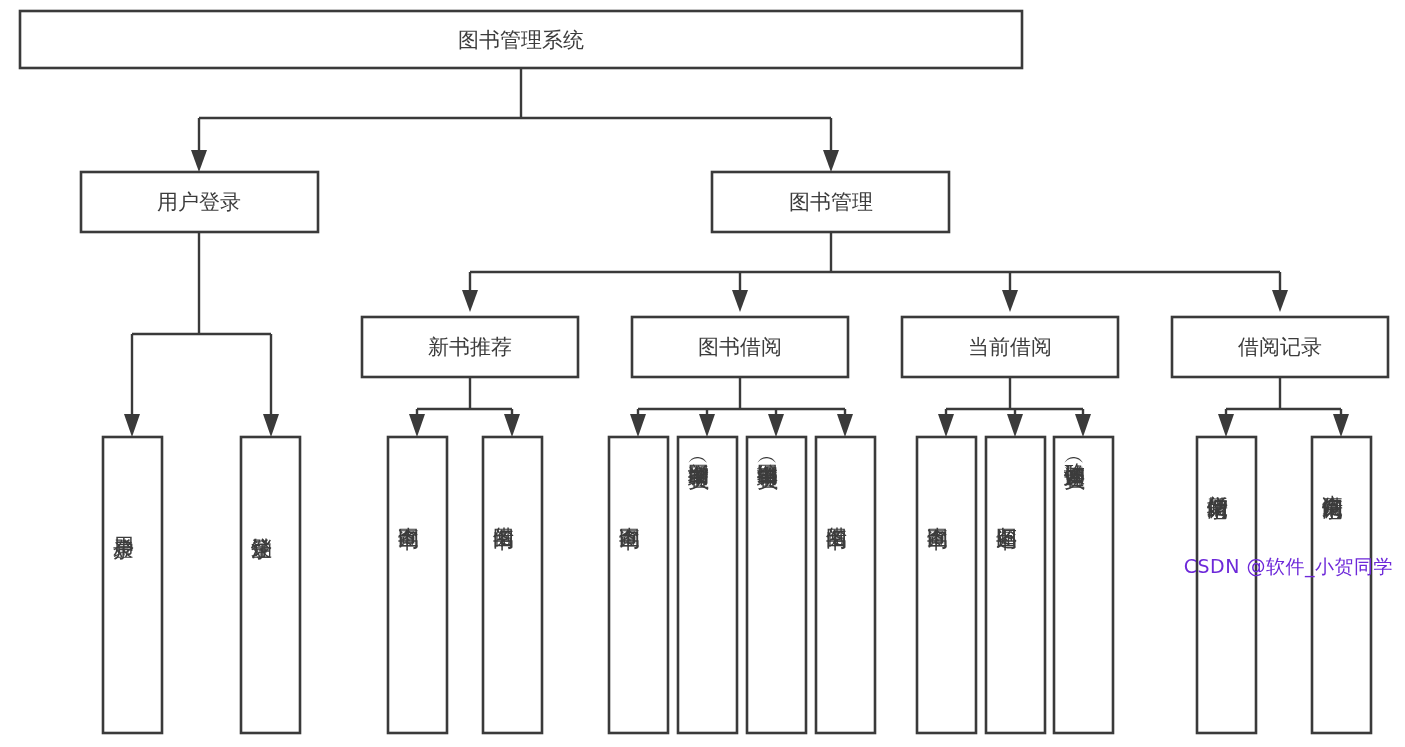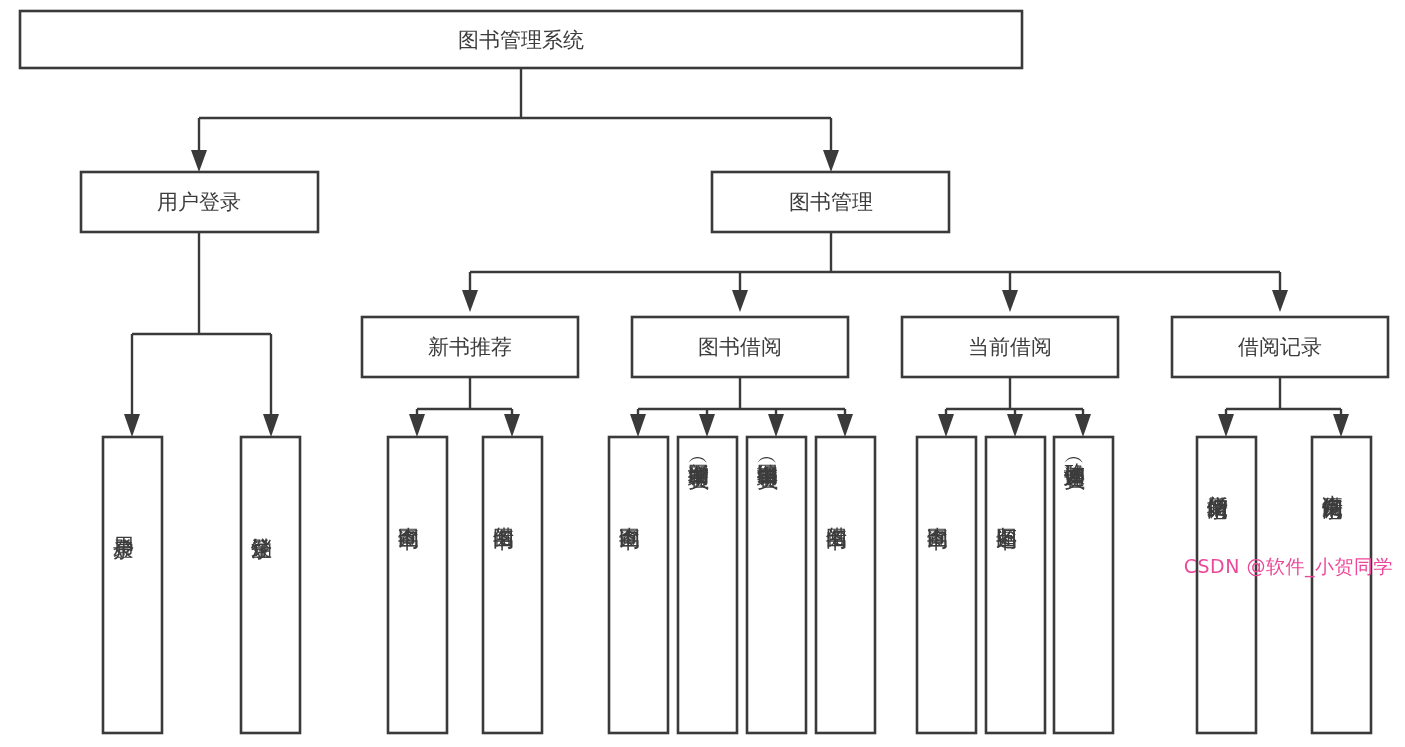--- a/index.html
+++ b/index.html
@@ -69,21 +69,21 @@
     white-space: nowrap;
     text-align: start;
     pointer-events: none;
   }
   .watermark {
     position: absolute;
     right: 12px;
     bottom: 4px;
     font-family: "DejaVu Sans", "Liberation Sans", sans-serif;
     font-size: 19px;
-    color: #ec4899;
+    color: #6d28d9;
     letter-spacing: 0.5px;
     white-space: nowrap;
   }
 </style>
 </head>
 <body>
 
 <div id="diagram-root">
 
   <svg class="diagram-canvas" viewBox="0 0 1405 747">

